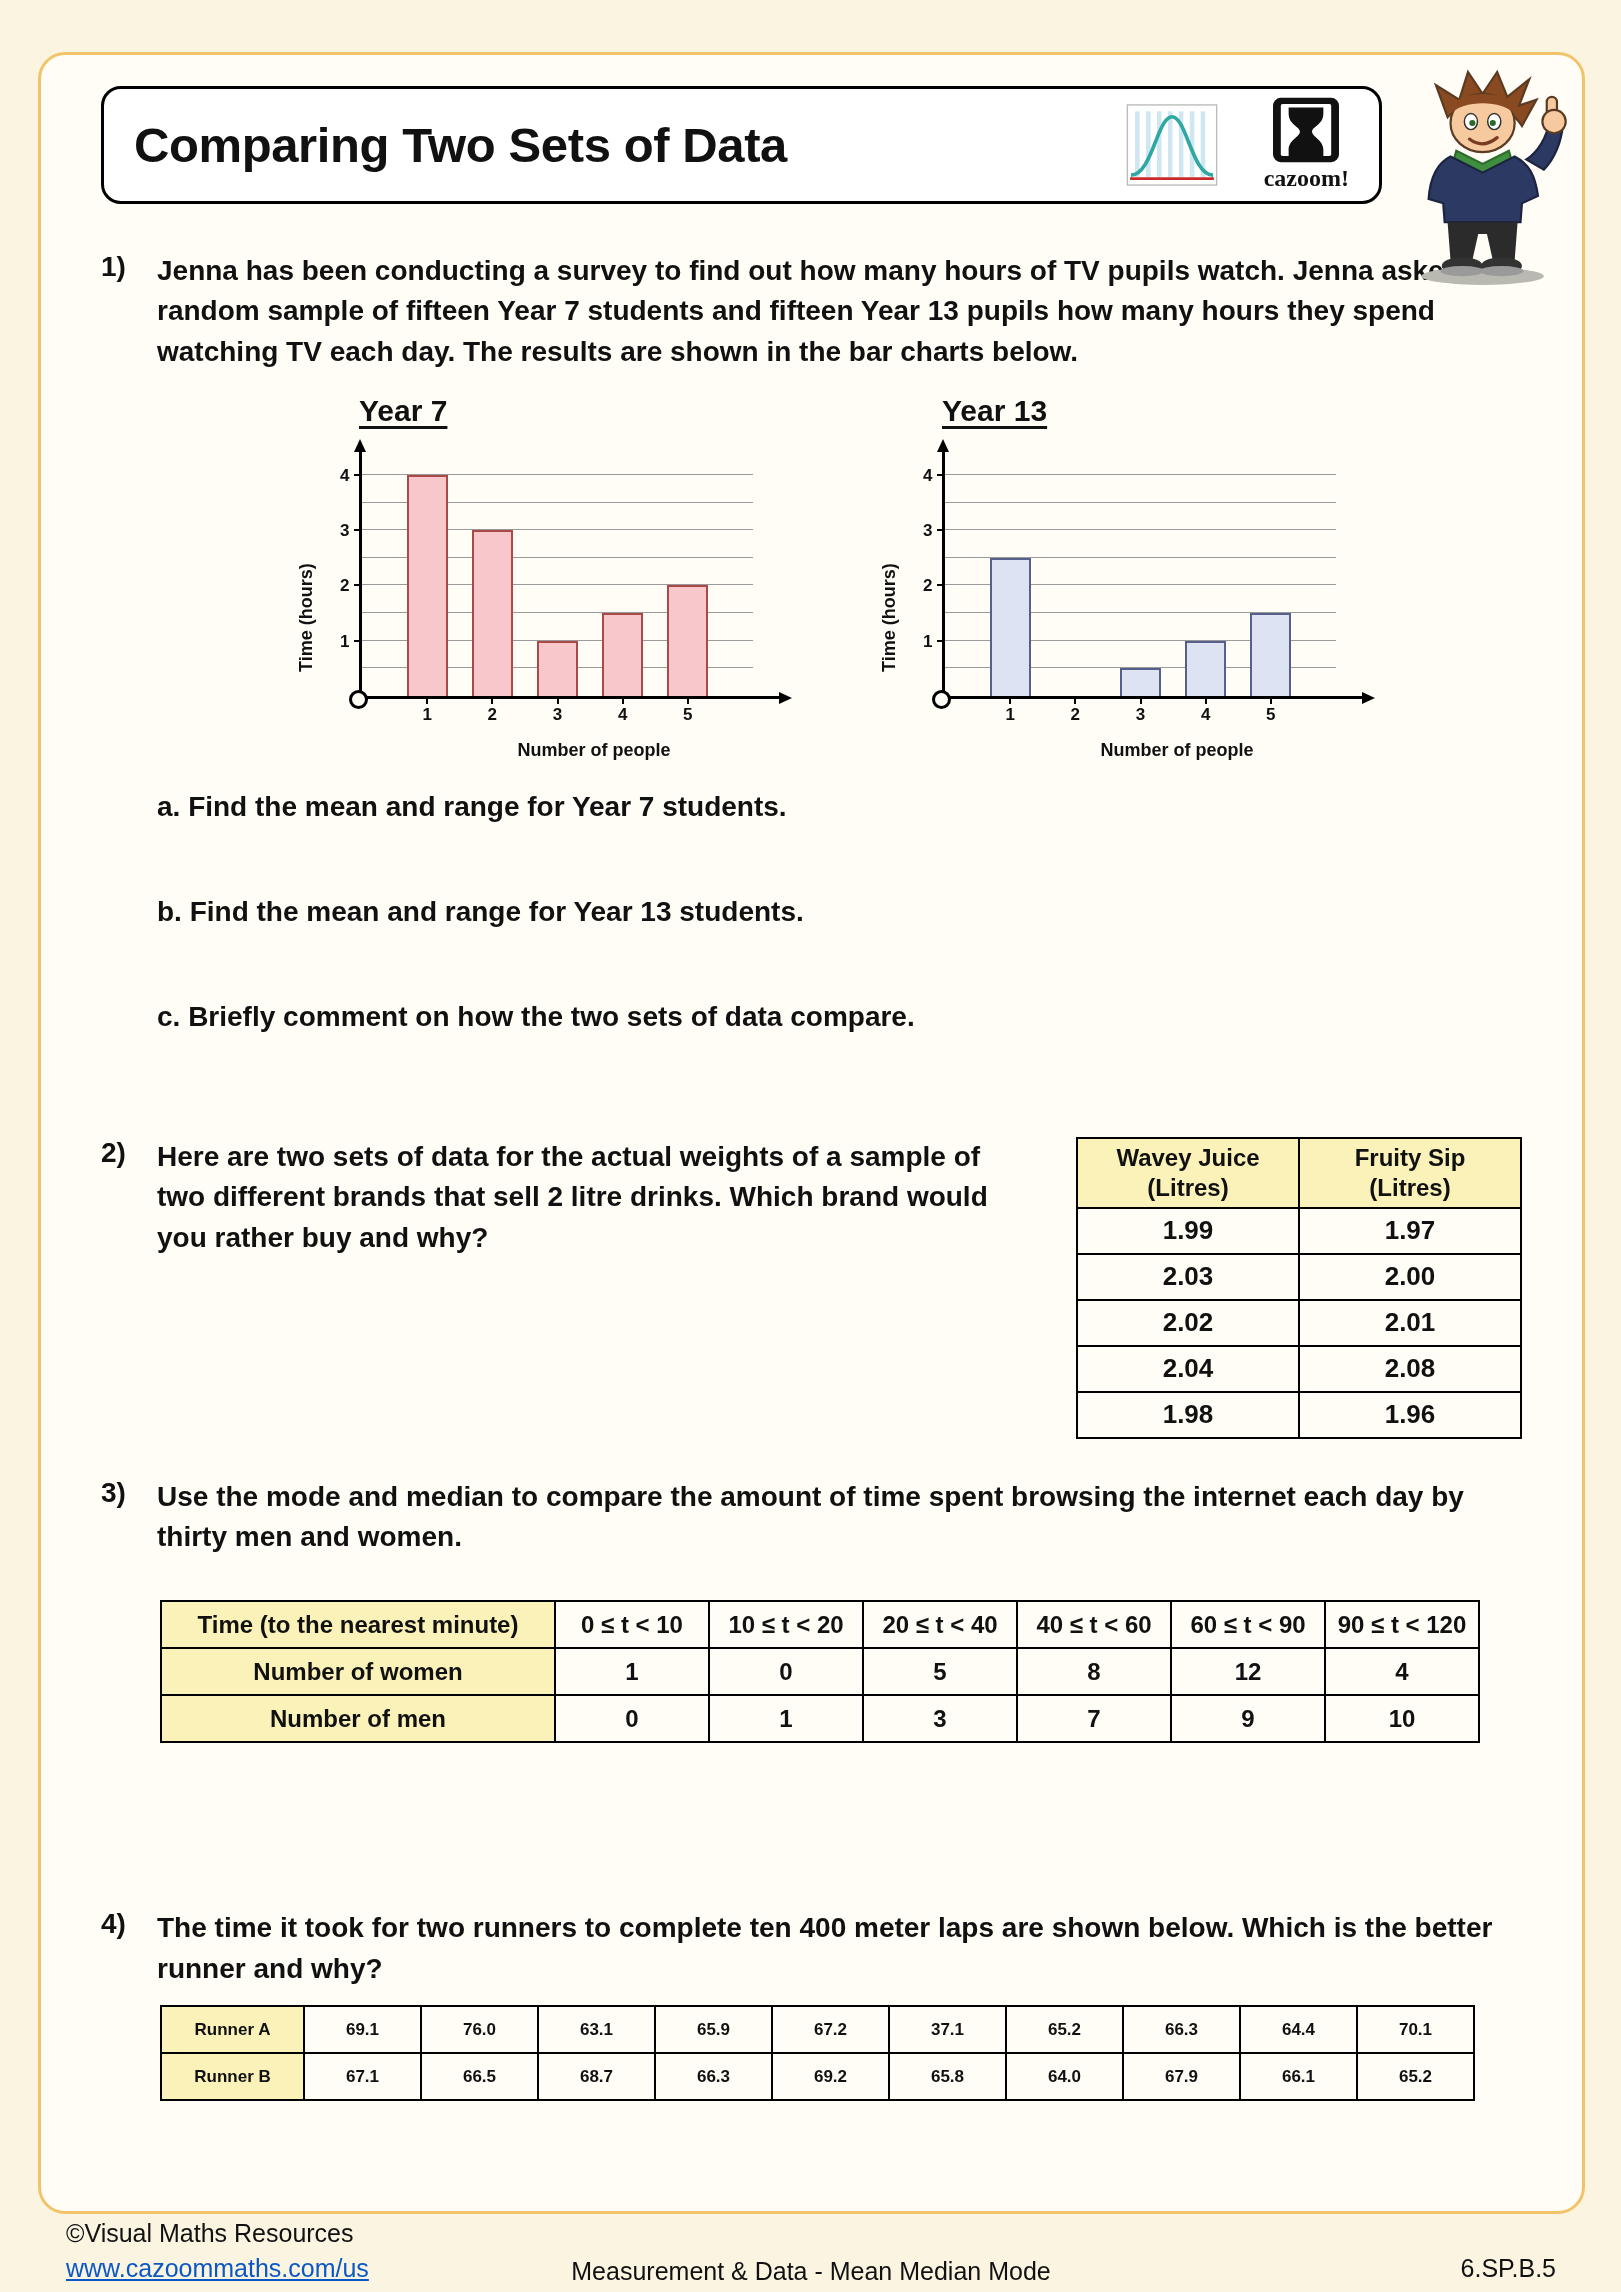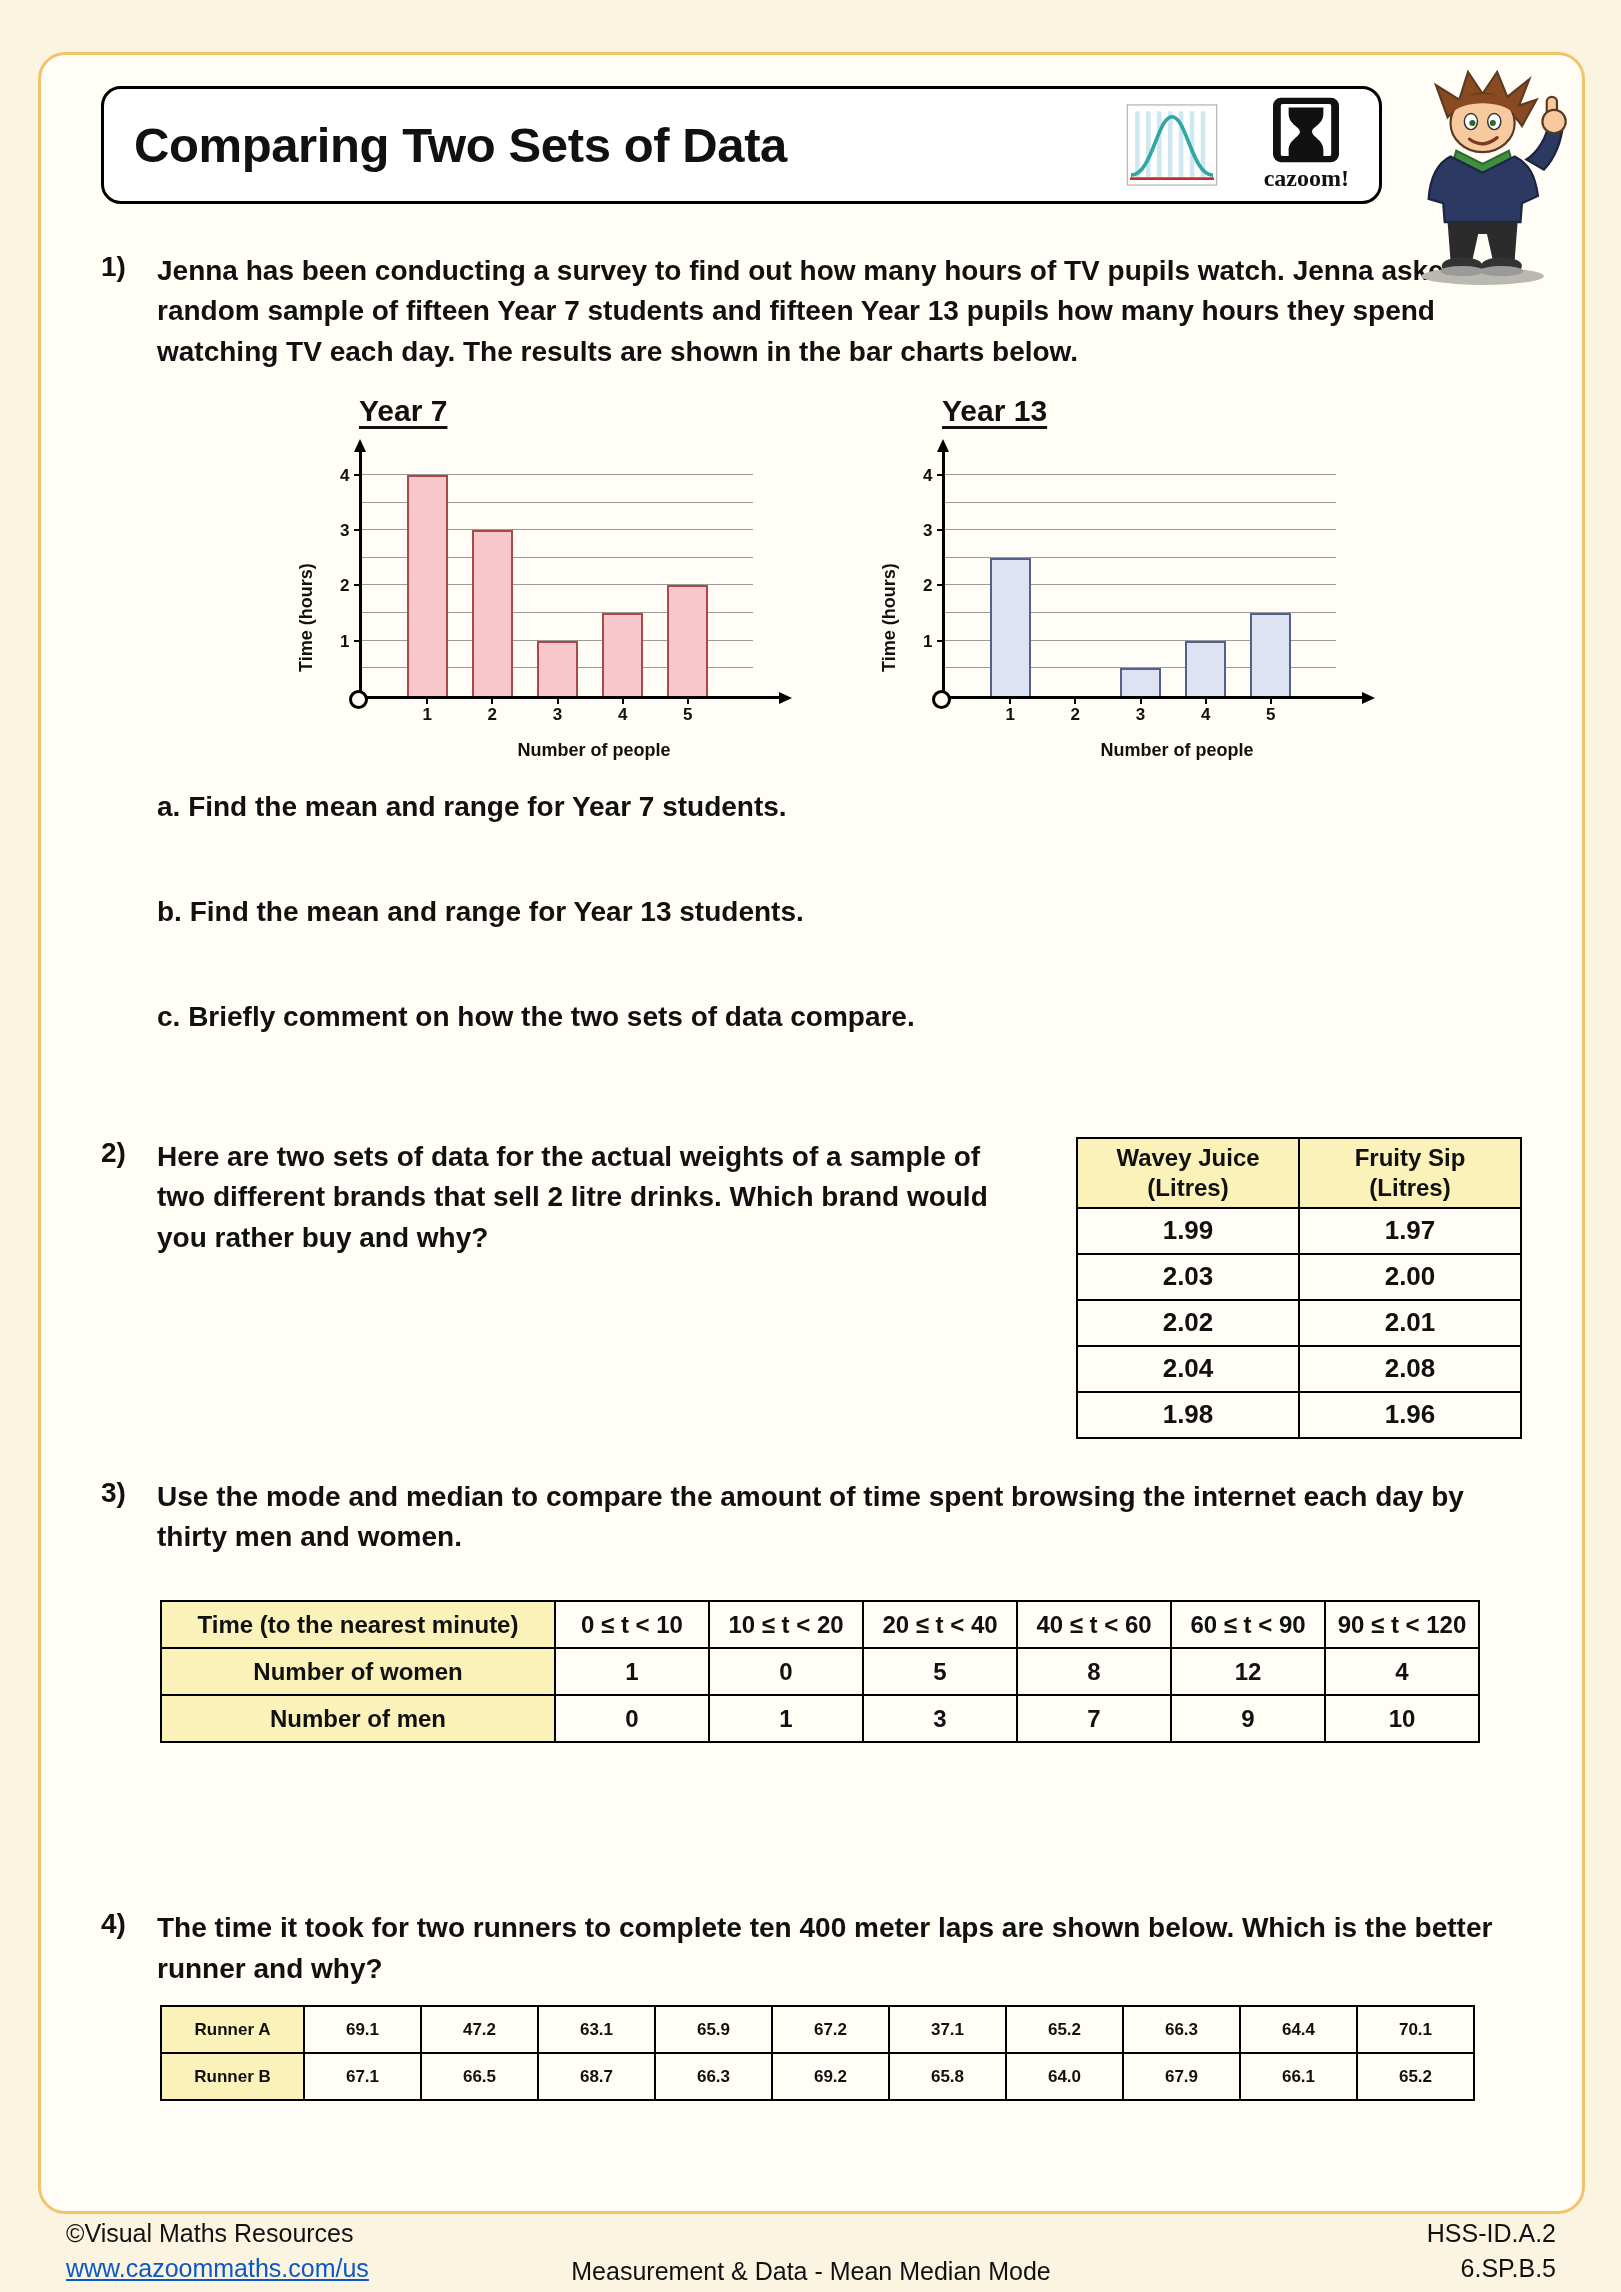--- a/index.html
+++ b/index.html
@@ -337,21 +337,21 @@
   <div class="q4">
     <div class="q">
       <div class="qnum">4)</div>
       <div class="qtext">The time it took for two runners to complete ten 400 meter laps are shown below. Which is the better runner and why?</div>
     </div>
     <table class="q4t">
       <tbody>
           <tr>
         <th class="yellow label-col">Runner A</th>
         <td class="val-col">69.1</td>
-        <td class="val-col">47.2</td>
+        <td class="val-col">76.0</td>
         <td class="val-col">63.1</td>
         <td class="val-col">65.9</td>
         <td class="val-col">67.2</td>
         <td class="val-col">37.1</td>
         <td class="val-col">65.2</td>
         <td class="val-col">66.3</td>
         <td class="val-col">64.4</td>
         <td class="val-col">70.1</td>
       </tr>
       <tr>
@@ -373,17 +373,16 @@
 
 </div>
 
 <div class="footer">
   <div class="f-left">
     <div>©Visual Maths Resources</div>
     <div class="f-link">www.cazoommaths.com/us</div>
   </div>
   <div class="f-center">Measurement &amp; Data - Mean Median Mode</div>
   <div class="f-right">
-    <div>HSS-ID.A.2</div>
     <div>6.SP.B.5</div>
   </div>
 </div>
 
 
 </body></html>

